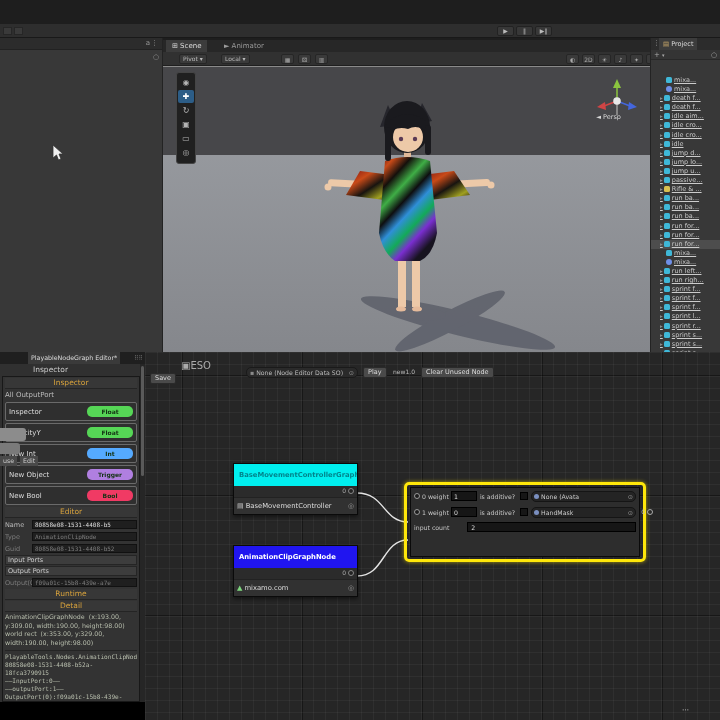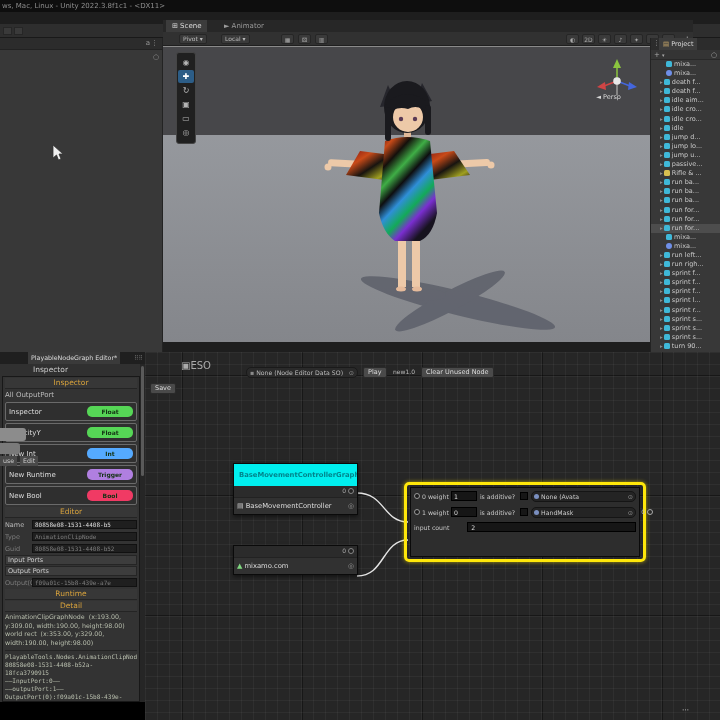--- a/index.html
+++ b/index.html
@@ -11,39 +11,39 @@
   #menubar{left:0;top:12px;width:720px;height:12px;background:#1d1d1d;line-height:12px;white-space:nowrap;padding-left:3px;}
   .menu-item{display:inline-block;margin:0 5px;font-size:7.5px;color:#cfcfcf;}
   #maintoolbar{left:0;top:24px;width:720px;height:14px;background:#2e2e2e;border-bottom:1px solid #191919;}
   .tbtn{position:absolute;top:2px;width:17px;height:10px;background:#383838;border:1px solid #222;color:#bbb;font-size:6px;text-align:center;line-height:8px;border-radius:2px;}
   .minisq{position:absolute;top:3px;width:9px;height:8px;background:#3a3a3a;border:1px solid #262626;}
   
   #leftpanel{left:0;top:38px;width:163px;height:314px;background:#383838;border-right:1px solid #232323;}
   #leftpanel-header{position:absolute;left:0;top:0;width:100%;height:12px;background:#2c2c2c;border-bottom:1px solid #222;}
   .hdr-ic{position:absolute;top:1px;font-size:7px;color:#999;}
   
-  #sceneview{left:163px;top:20px;width:530px;height:322px;background:#5eead4;}
+  #sceneview{left:163px;top:40px;width:530px;height:322px;background:#5eead4;}
   #scene-tabbar{position:absolute;left:0;top:0;width:100%;height:12px;background:#272727;}
   .stab{position:absolute;top:0;height:12px;font-size:7px;line-height:12px;padding:0 6px;color:#9a9a9a;}
   .stab.active{background:#3c3c3c;color:#ddd;}
   #scene-toolbar{position:absolute;left:0;top:12px;width:100%;height:14px;background:#313131;border-bottom:1px solid #1f1f1f;}
   .sbtn{position:absolute;top:2px;height:10px;background:#3a3a3a;border:1px solid #262626;color:#bbb;font-size:6px;line-height:8px;padding:0 3px;border-radius:2px;}
   .sicon{position:absolute;top:2px;width:13px;height:10px;background:#3a3a3a;border:1px solid #262626;color:#aaa;font-size:6px;line-height:9px;text-align:center;border-radius:2px;}
   #viewport{position:absolute;left:0;top:26px;width:487px;height:296px;background:linear-gradient(#9da0a5,#84868b);border-top:1px solid #8a8a8a;overflow:hidden;}
   #sky{position:absolute;left:0;top:0;width:100%;height:88px;background:#47474a;}
   #tools-overlay{position:absolute;left:13px;top:5px;width:20px;height:92px;background:#202020;border:1px solid #454545;border-radius:3px;padding-top:2px;}
   .tool{width:16px;height:13px;margin:1px auto;color:#b5b5b5;font-size:8px;line-height:13px;text-align:center;border-radius:2px;}
   .tool.active{background:#2c5d87;color:#fff;}
   #persp-label{position:absolute;left:433px;top:46px;font-size:6.5px;color:#d8d8d8;}
   
   #projectpanel{left:650px;top:38px;width:70px;height:314px;background:#383838;border-left:1px solid #232323;}
   #project-header{position:absolute;left:0;top:0;width:100%;height:12px;background:#2c2c2c;}
   #project-tab{position:absolute;left:8px;top:0;height:12px;background:#3c3c3c;font-size:6.5px;line-height:12px;padding:0 4px;color:#ddd;}
   #project-toolbar{position:absolute;left:0;top:12px;width:100%;height:10px;background:#343434;border-bottom:1px solid #282828;font-size:7px;color:#aaa;}
-  #project-tree{position:absolute;left:0;top:22px;width:100%;height:292px;overflow:hidden;}
+  #project-tree{position:absolute;left:0;top:38px;width:100%;height:292px;overflow:hidden;text-decoration:underline;}
   .prow{height:9.1px;line-height:9px;white-space:nowrap;font-size:6.5px;color:#c8c8c8;}
   .prow.sel{background:#4d4d4d;}
   .pexp{color:#8a8a8a;font-size:5.5px;margin-right:1px;}
   .pic{display:inline-block;width:6px;height:6px;border-radius:1.5px;margin-right:2px;vertical-align:-1px;}
   .pic.clip{background:#3fb8d8;}
   .pic.avatar{background:#6f8fe8;border-radius:50%;}
   .pic.folder{background:#d8c050;}
   
   #nodeeditor{left:0;top:352px;width:720px;height:368px;background:#262626;}
   #insp-col{position:absolute;left:0;top:0;width:145px;height:368px;background:#303030;}
@@ -107,21 +107,20 @@
   .fragbox{position:absolute;background:#8c8c8c;border-radius:0 3px 3px 0;}
   .fragtab{position:absolute;height:10px;background:#4a4a4a;color:#ccc;font-size:6.3px;line-height:10px;padding:0 3px;}
   #botdots{position:absolute;left:682px;top:706px;color:#e8e8e8;font-size:7px;letter-spacing:1px;}
   svg{display:block;}
 </style>
 </head>
 <body>
 
 <div id="screen">
 
-  <div class="abs" id="titlebar">ws, Mac, Linux - Unity 2022.3.8f1c1 - &lt;DX11&gt;</div>
 
 
   <div class="abs" id="maintoolbar">
     <span class="minisq" style="left:3px"></span>
     <span class="minisq" style="left:14px"></span>
     <span class="tbtn" style="left:497px">▶</span>
     <span class="tbtn" style="left:516px">‖</span>
     <span class="tbtn" style="left:535px">▶‖</span>
   </div>
 
@@ -293,21 +292,21 @@
             </div>
             <div class="param-row">
               <span class="param-name">VelocityY</span>
               <span class="param-pill" style="background: rgb(86, 214, 86);">Float</span>
             </div>
             <div class="param-row">
               <span class="param-name">New Int</span>
               <span class="param-pill" style="background: rgb(85, 170, 255);">Int</span>
             </div>
             <div class="param-row">
-              <span class="param-name">New Runtime</span>
+              <span class="param-name">New Object</span>
               <span class="param-pill" style="background: rgb(176, 127, 224);">Trigger</span>
             </div>
             <div class="param-row">
               <span class="param-name">New Bool</span>
               <span class="param-pill" style="background: rgb(240, 58, 100);">Bool</span>
             </div>
           </div>
         <div class="ohdr">Editor</div>
         <div class="kvrow">
           <span class="k">Name</span>
@@ -341,21 +340,21 @@
           </div>
       </div>
       <div id="insp-footer"></div>
       <div id="insp-scroll">
           <div id="insp-thumb"></div>
         </div>
     </div>
 
     <div id="graph">
 
-      <span class="gbtn" style="left:5px;top:31px">Save</span>
+      <span class="gbtn" style="left:5px;top:21px">Save</span>
       <span style="position:absolute;left:36px;top:8px;font-size:10px;color:#aaa"><span>▣</span><span>ESO</span></span>
       <span id="objfield"><span style="color:#8a8a8a">▪</span> <span>None (Node Editor Data SO)</span> <span style="float:right;color:#999">⊙</span></span>
       <span class="gbtn" style="left:218px;top:15px">Play</span>
       <span style="position:absolute;left:248px;top:16px;font-size:6px;color:#bbb">new1.0</span>
       <span class="gbtn" style="left:276px;top:15px">Clear Unused Node</span>
 
       <svg class="abs" style="left:0;top:0;pointer-events:none" width="575" height="368">
         <path d="M212,141 C240,141 238,170 263,170" stroke="#e4e4e4" stroke-width="1.4" fill="none"></path>
         <path d="M212,224 C240,224 237,188 263,188" stroke="#e4e4e4" stroke-width="1.4" fill="none"></path>
       </svg>
@@ -366,20 +365,21 @@
           <span class="nport"><span>0</span><span class="ndot"></span></span>
         </div>
         <div class="nrow">
           <span class="ric" style="color:#b8b8b8">▤</span>
           <span>BaseMovementController</span>
           <span class="rpick">◎</span>
         </div>
       </div>
 
       <div class="node" style="left:88px;top:193px;width:125px">
+        <div class="ntitle" style="background:#2015f0;color:#fff">AnimationClipGraphNode</div>
         <div class="nportrow">
           <span class="nport"><span>0</span><span class="ndot"></span></span>
         </div>
         <div class="nrow">
           <span class="ric" style="color:#7fd87f">▲</span>
           <span>mixamo.com</span>
           <span class="rpick">◎</span>
         </div>
       </div>
 

